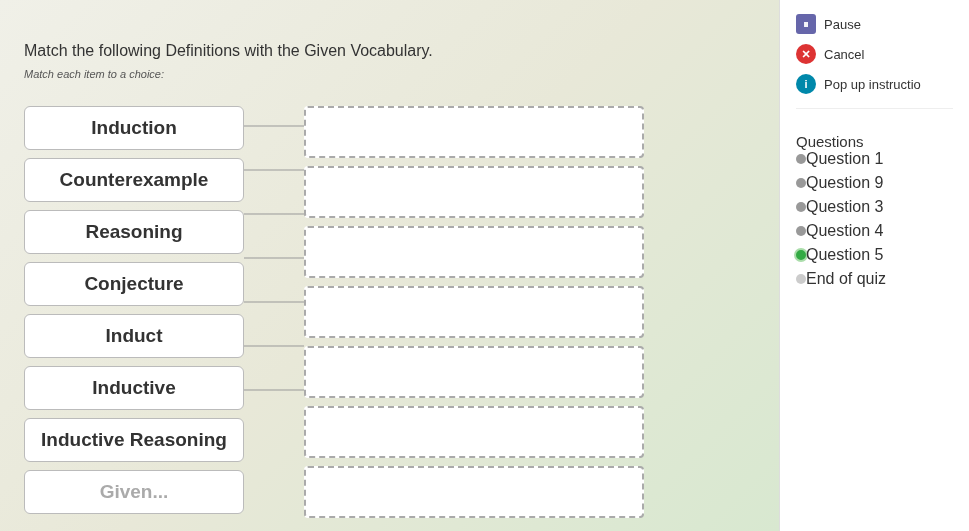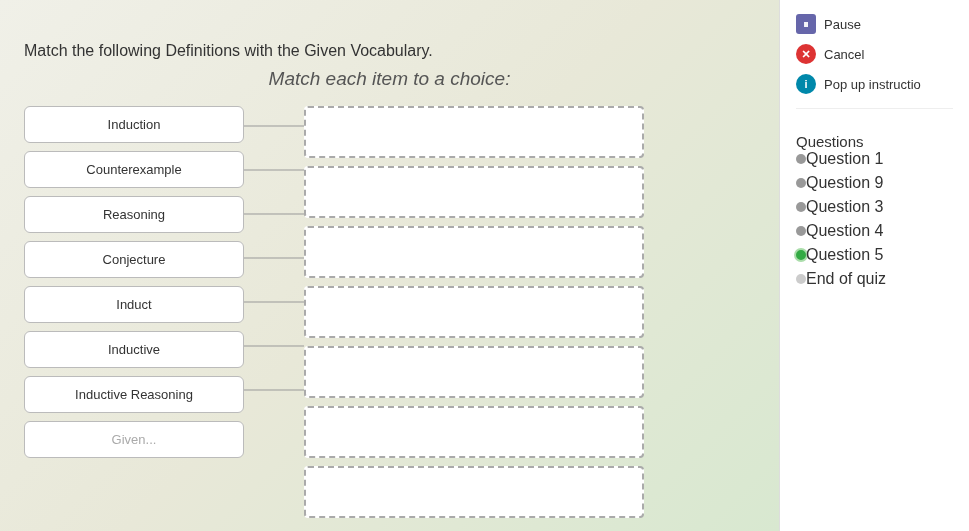--- a/index.html
+++ b/index.html
@@ -21,53 +21,53 @@
 
     .page-title {
       font-size: 16px;
       color: #333;
       margin-bottom: 8px;
       font-weight: normal;
       margin-top: 22px;
     }
 
     .instruction {
-      font-size: 19px;
+      font-size: 11px;
       color: #555;
       font-style: italic;
-      margin-bottom: 16px;
-      text-align: center;
+      margin-bottom: 26px;
     }
 
     .matching-area {
       display: flex;
       gap: 0;
       align-items: flex-start;
     }
 
     .left-column {
       display: flex;
       flex-direction: column;
       gap: 8px;
       width: 220px;
     }
 
     .term-box {
       background: white;
       border: 1px solid #bbb;
       border-radius: 6px;
       padding: 10px 16px;
-      font-size: 13px;
+      font-size: 19px;
       color: #333;
       text-align: center;
       cursor: pointer;
       min-height: 36px;
       display: flex;
       align-items: center;
       justify-content: center;
+      font-weight: bold;
     }
 
     .connector-area {
       width: 60px;
       position: relative;
       display: flex;
       flex-direction: column;
       gap: 8px;
       align-items: center;
       padding-top: 2px;

